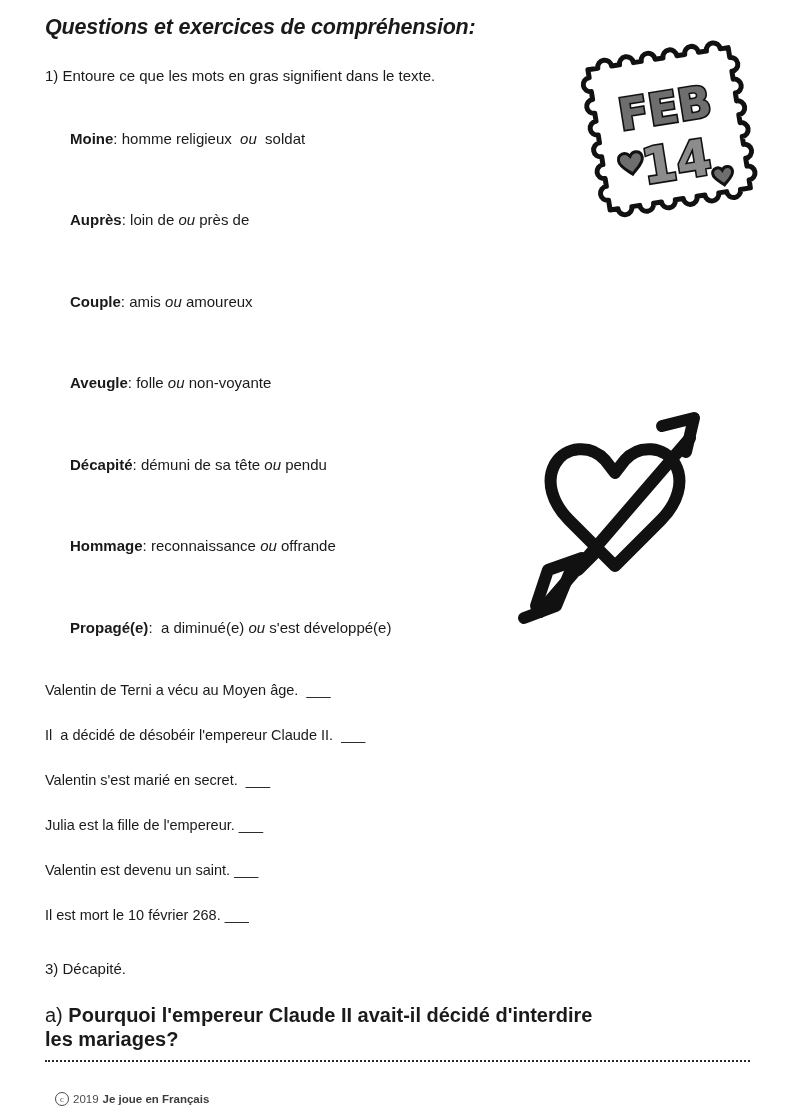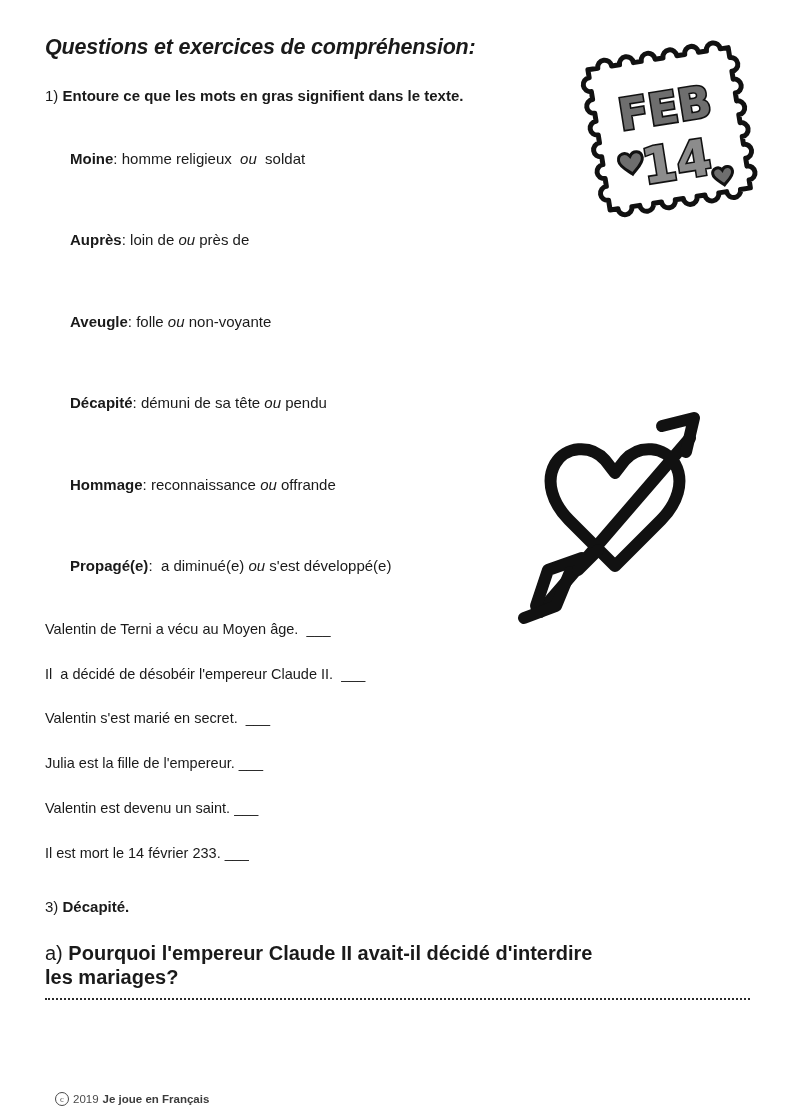--- a/index.html
+++ b/index.html
@@ -13,21 +13,21 @@
     width: 788px;
     height: 1114px;
     position: relative;
     overflow: hidden;
   }
   .page {
     position: relative;
     width: 636px;
     height: 1114px;
     box-sizing: border-box;
-    padding: 36px 38px 0 45px;
+    padding: 16px 38px 0 45px;
   }
 
   
   .doc-title {
     font-size: 21.5px;
     font-weight: bold;
     font-style: italic;
     letter-spacing: -0.2px;
     margin: 0 0 27px 0;
     line-height: 1.1;
@@ -36,21 +36,21 @@
   
   .instruction {
     font-size: 15px;
     line-height: 1.2;
     margin: 0 0 27px 0;
   }
   .instruction .num {
     font-weight: normal;
   }
   .instruction .txt {
-    font-weight: bold;
+    font-weight: normal;
   }
 
   
   .vocab-item {
     font-size: 15px;
     line-height: 1.2;
     margin: 0 0 27.5px 0;
     white-space: pre-wrap;
   }
   .vocab-item .word {
@@ -162,41 +162,44 @@
   </p>
 
   <div>
     <p class="vocab-item">
       <span class="word">Moine</span><span class="sep">: </span><span class="opt">homme religieux  </span><span class="ou">ou</span><span class="opt">  soldat</span>
     </p>
     <p class="vocab-item">
       <span class="word">Auprès</span><span class="sep">: </span><span class="opt">loin de </span><span class="ou">ou</span><span class="opt"> près de</span>
     </p>
     <p class="vocab-item">
+      <span class="word">Couple</span><span class="sep">: </span><span class="opt">amis </span><span class="ou">ou</span><span class="opt"> amoureux</span>
+    </p>
+    <p class="vocab-item">
       <span class="word">Aveugle</span><span class="sep">: </span><span class="opt">folle </span><span class="ou">ou</span><span class="opt"> non-voyante</span>
     </p>
     <p class="vocab-item">
       <span class="word">Décapité</span><span class="sep">: </span><span class="opt">démuni de sa tête </span><span class="ou">ou</span><span class="opt"> pendu</span>
     </p>
     <p class="vocab-item">
       <span class="word">Hommage</span><span class="sep">: </span><span class="opt">reconnaissance </span><span class="ou">ou</span><span class="opt"> offrande</span>
     </p>
     <p class="vocab-item">
       <span class="word">Propagé(e)</span><span class="sep">:  </span><span class="opt">a diminué(e) </span><span class="ou">ou</span><span class="opt"> s'est développé(e)</span>
     </p>
   </div>
 
 
   <div>
     <p class="tf-item"><span>Valentin de Terni a vécu au Moyen âge.  </span><span class="blank">___</span></p>
     <p class="tf-item"><span>Il  a décidé de désobéir l'empereur Claude II.  </span><span class="blank">___</span></p>
     <p class="tf-item"><span>Valentin s'est marié en secret.  </span><span class="blank">___</span></p>
     <p class="tf-item"><span>Julia est la fille de l'empereur. </span><span class="blank">___</span></p>
     <p class="tf-item"><span>Valentin est devenu un saint. </span><span class="blank">___</span></p>
-    <p class="tf-item"><span>Il est mort le 14 février 233. </span><span class="blank">___</span></p>
+    <p class="tf-item"><span>Il est mort le 10 février 268. </span><span class="blank">___</span></p>
   </div>
 
   <p class="instruction section-3-head">
     <span class="num">3)</span>
     <span class="txt">Décapité.</span>
   </p>
 
   <div>
 
     <div class="q-block">

